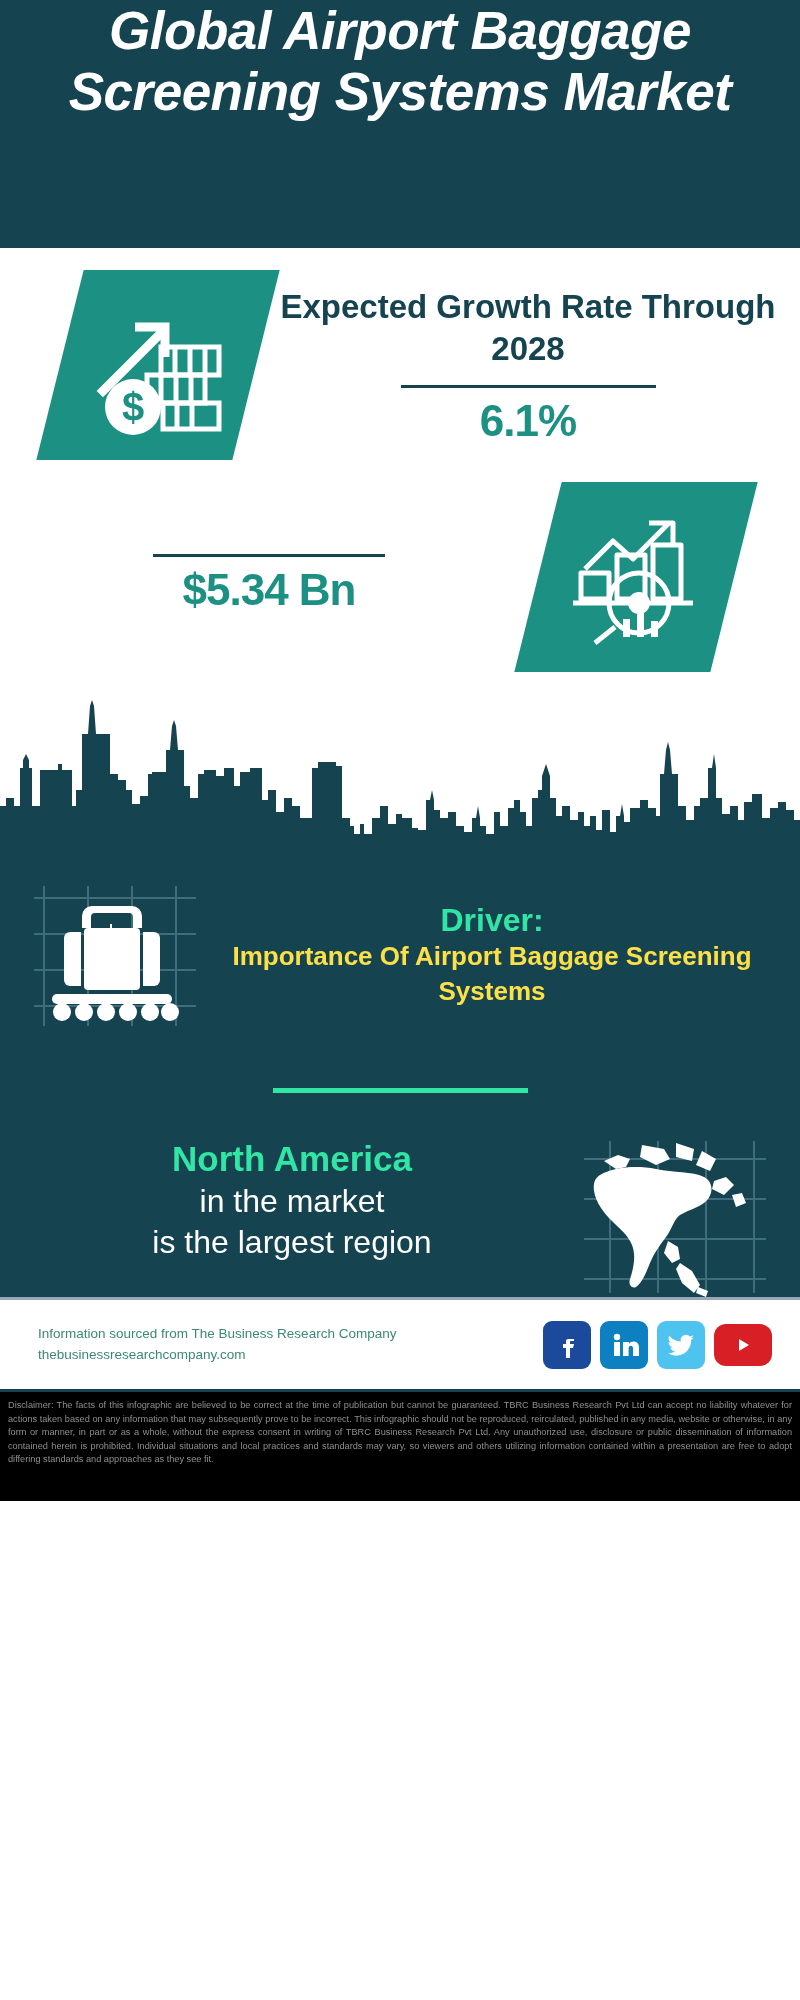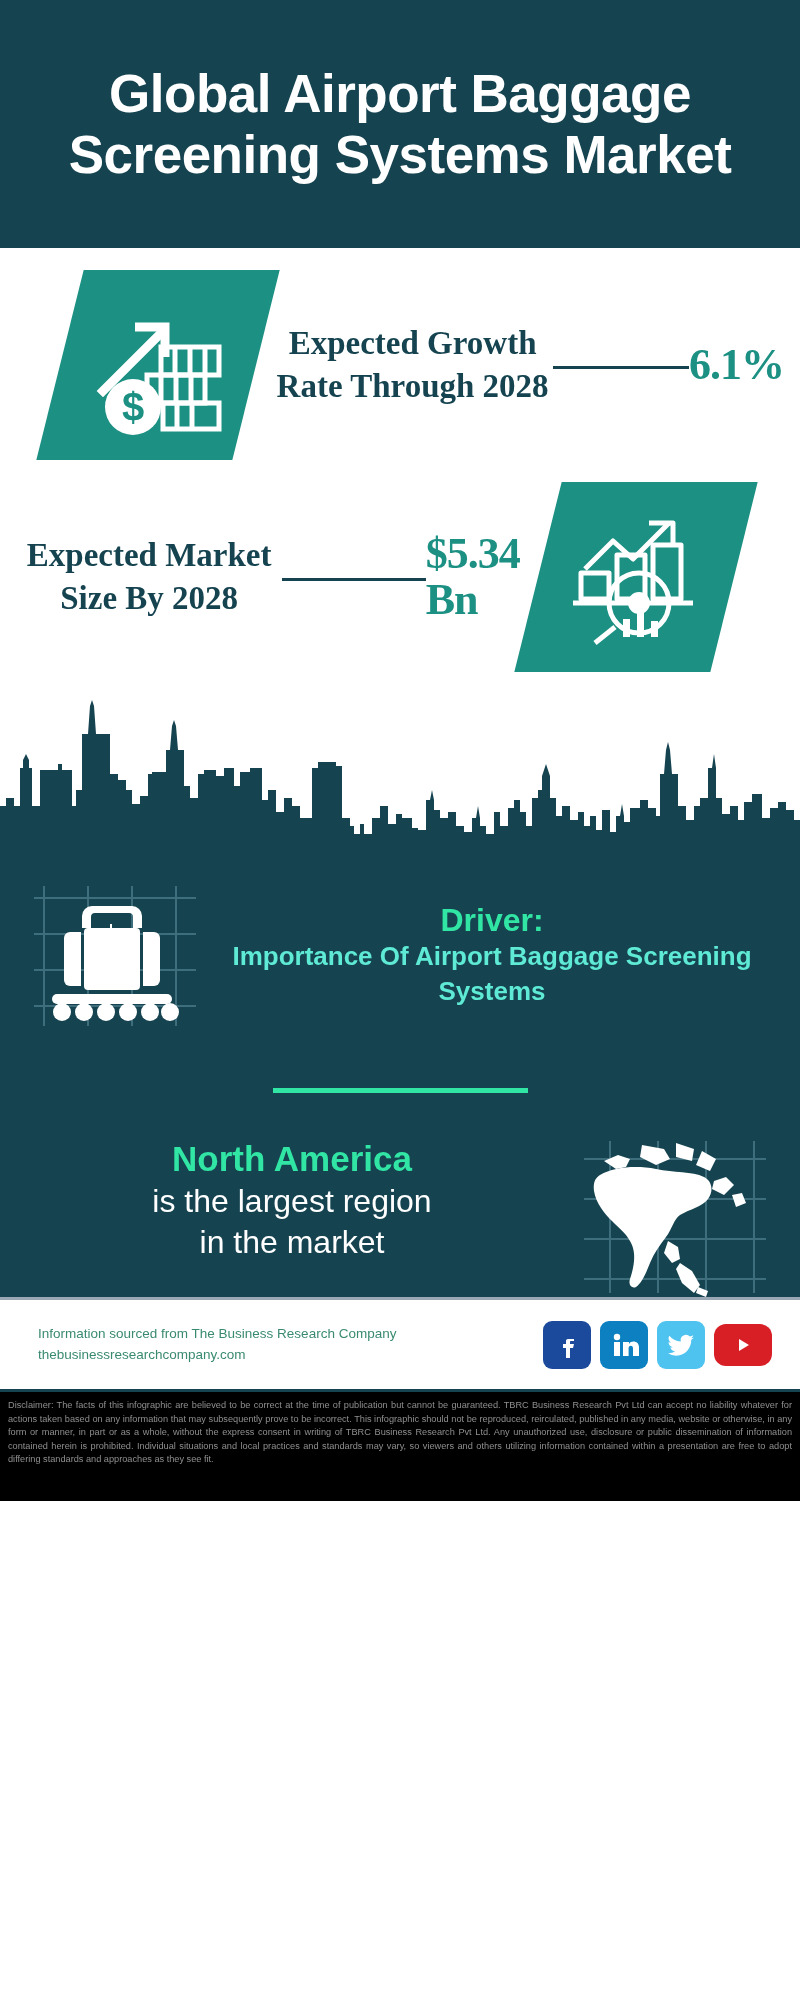--- a/index.html
+++ b/index.html
@@ -11,23 +11,23 @@
     height:2000px;
     overflow:hidden;
     position:relative;
   }
 
   
   .header {
     background:#154350;
     height:248px;
     display:flex;
-    align-items:center;
     justify-content:center;
     padding:0 30px;
+    font-style:italic;
   }
   .header-title {
     color:#ffffff;
     font-size:53px;
     font-weight:bold;
     line-height:1.16;
     text-align:center;
     letter-spacing:-0.5px;
   }
 
@@ -56,25 +56,24 @@
   }
   .stat-row.reverse .icon-para {
     margin-left:0;
     margin-right:66px;
   }
   .icon-para > svg { transform:skewX(14deg); }
 
   .stat-text {
     flex:1 1 auto;
     display:flex;
-    flex-direction:row;
+    flex-direction:column;
     align-items:center;
     justify-content:flex-start;
     padding:0 16px;
-    font-family:Liberation Serif, serif;
   }
   .stat-label {
     color:#154350;
     font-size:33px;
     font-weight:bold;
     text-align:center;
     line-height:1.3;
   }
   .stat-rule {
     width:255px;
@@ -122,21 +121,21 @@
     flex:1 1 auto;
     padding-right:46px;
     text-align:center;
   }
   .driver-head {
     color:#31e6a4;
     font-size:32px;
     font-weight:bold;
   }
   .driver-body {
-    color:#5eead4;
+    color:#fde047;
     font-size:26px;
     font-weight:bold;
     line-height:1.32;
   }
 
   .mid-divider {
     width:255px;
     height:5px;
     background:#31e6a4;
     margin:58px auto 0 auto;
@@ -265,21 +264,20 @@
         </g>
         <circle cx="78" cy="96" r="11" fill="#ffffff"></circle>
         <g fill="#ffffff">
           <rect x="62" y="112" width="7" height="18"></rect>
           <rect x="76" y="106" width="7" height="24"></rect>
           <rect x="90" y="114" width="7" height="16"></rect>
         </g>
       </svg>
     </div>
     <div class="stat-text">
-      <div class="stat-label">Expected Market Size By 2028</div>
       <div class="stat-rule short"></div>
       <div class="stat-value">$5.34 Bn</div>
     </div>
   </div>
 
   <div class="skyline-wrap">
     <svg viewBox="0 0 800 152" preserveAspectRatio="none">
       <path fill="#154350" d="M0 152 L0 112 L6 112 L6 104 L14 104 L14 112 L20 112 L20 74 L23 74 L23 66 L26 60 L29 66 L29 74 L32 74 L32 112 L40 112 L40 76 L58 76 L58 70 L62 70 L62 76 L72 76 L72 112 L76 112 L76 96 L82 96 L82 40 L88 40 L90 12 L92 6 L94 12 L96 40 L110 40 L110 80 L118 80 L118 86 L126 86 L126 96 L132 96 L132 110 L140 110 L140 102 L148 102 L148 80 L152 80 L152 78 L158 78 L158 78 L166 78 L166 56 L170 56 L172 32 L174 26 L176 32 L178 56 L184 56 L184 92 L190 92 L190 104 L198 104 L198 80 L204 80 L204 76 L216 76 L216 82 L224 82 L224 74 L234 74 L234 92 L240 92 L240 78 L250 78 L250 74 L262 74 L262 106 L268 106 L268 96 L276 96 L276 118 L284 118 L284 104 L292 104 L292 112 L300 112 L300 124 L312 124 L312 74 L318 74 L318 68 L336 68 L336 72 L342 72 L342 124 L350 124 L350 132 L354 132 L354 140 L360 140 L360 130 L364 130 L364 140 L372 140 L372 124 L380 124 L380 112 L388 112 L388 130 L396 130 L396 120 L402 120 L402 124 L412 124 L412 134 L418 134 L418 136 L426 136 L426 106 L430 106 L432 96 L434 106 L434 116 L440 116 L440 124 L448 124 L448 118 L456 118 L456 132 L464 132 L464 138 L472 138 L472 124 L476 124 L478 112 L480 124 L480 132 L486 132 L486 140 L494 140 L494 118 L500 118 L500 132 L508 132 L508 114 L514 114 L514 106 L520 106 L520 118 L526 118 L526 132 L532 132 L532 104 L538 104 L538 96 L542 96 L542 82 L546 70 L550 82 L550 104 L556 104 L556 122 L562 122 L562 112 L570 112 L570 126 L578 126 L578 118 L584 118 L584 132 L590 132 L590 122 L596 122 L596 136 L602 136 L602 116 L610 116 L610 138 L616 138 L616 122 L620 122 L622 110 L624 122 L624 128 L630 128 L630 114 L640 114 L640 106 L648 106 L648 114 L656 114 L656 122 L660 122 L660 80 L664 80 L666 56 L668 48 L670 56 L672 80 L678 80 L678 112 L686 112 L686 126 L694 126 L694 112 L700 112 L700 104 L708 104 L708 74 L712 74 L714 60 L716 74 L716 104 L722 104 L722 120 L730 120 L730 112 L738 112 L738 126 L744 126 L744 108 L752 108 L752 100 L762 100 L762 124 L770 124 L770 114 L778 114 L778 108 L786 108 L786 116 L794 116 L794 126 L800 126 L800 152 Z"></path>
     </svg>
   </div>
@@ -323,22 +321,22 @@
       <div class="driver-head">Driver:</div>
       <div class="driver-body">Importance Of Airport Baggage Screening Systems</div>
     </div>
   </div>
 
   <div class="mid-divider"></div>
 
   <div class="region-row">
     <div class="region-text">
       <div class="region-name">North America</div>
+      <div class="region-sub">in the market</div>
       <div class="region-sub">is the largest region</div>
-      <div class="region-sub">in the market</div>
     </div>
     <div class="region-icon">
       <svg width="190" height="160" viewBox="0 0 190 160">
         <g stroke="#3e6d7c" stroke-width="2" fill="none">
           <line x1="30" y1="4" x2="30" y2="156"></line>
           <line x1="78" y1="4" x2="78" y2="156"></line>
           <line x1="126" y1="4" x2="126" y2="156"></line>
           <line x1="174" y1="4" x2="174" y2="156"></line>
           <line x1="4" y1="22" x2="186" y2="22"></line>
           <line x1="4" y1="62" x2="186" y2="62"></line>

